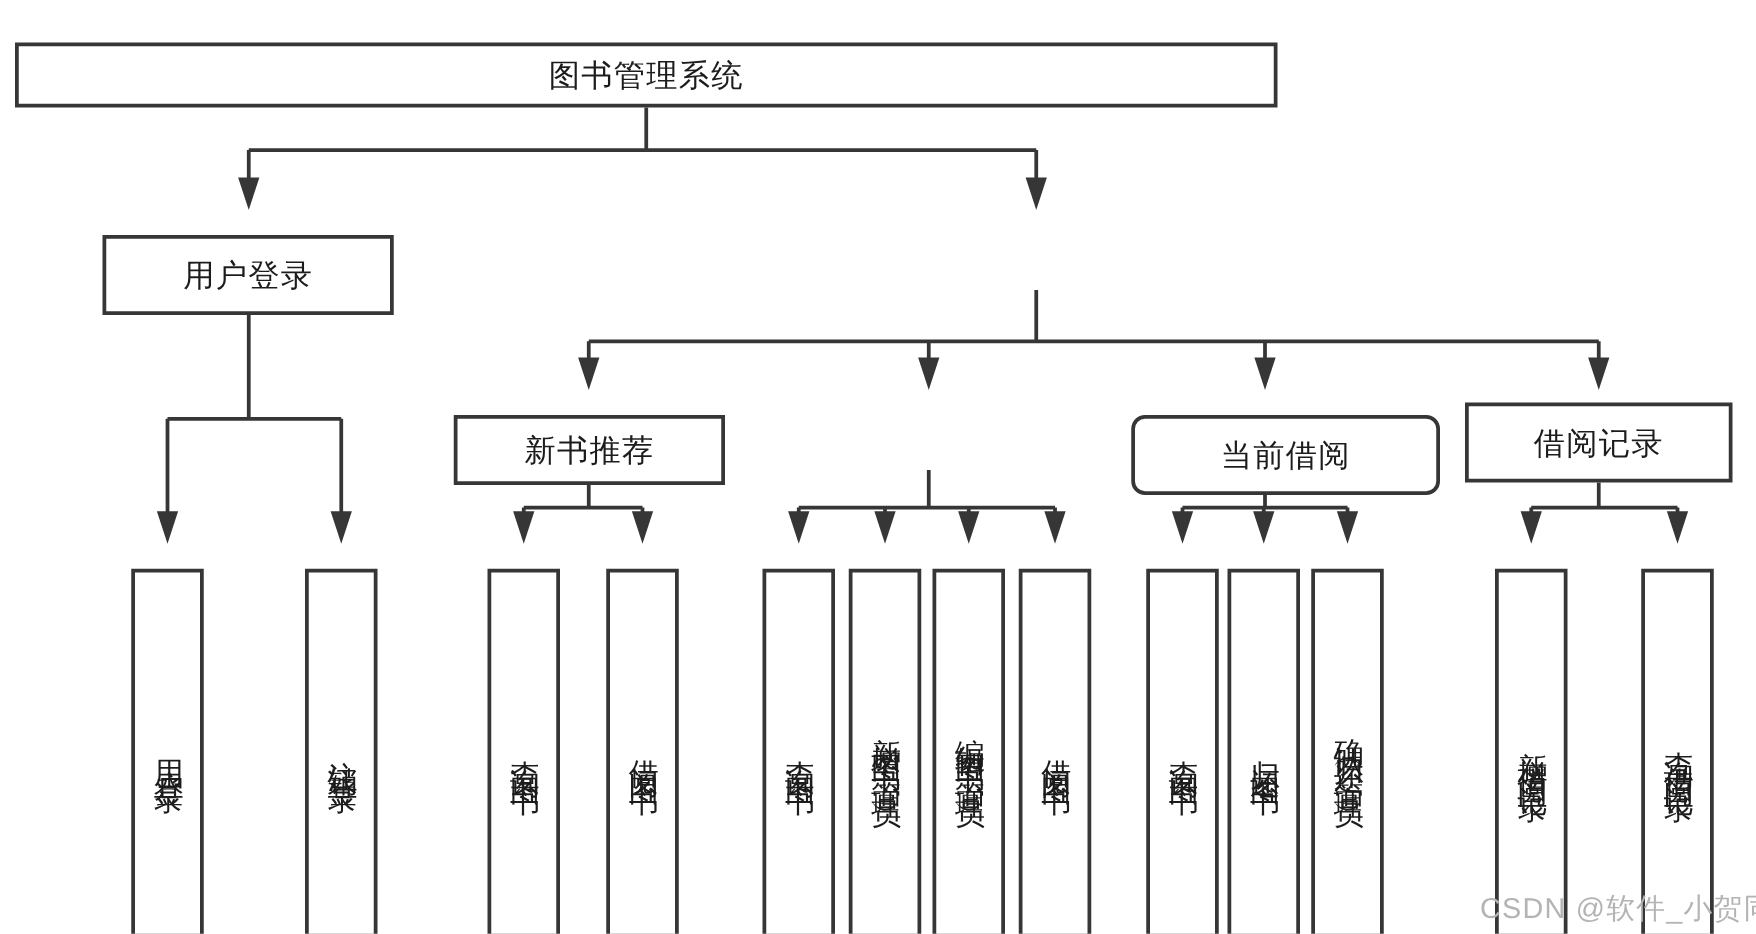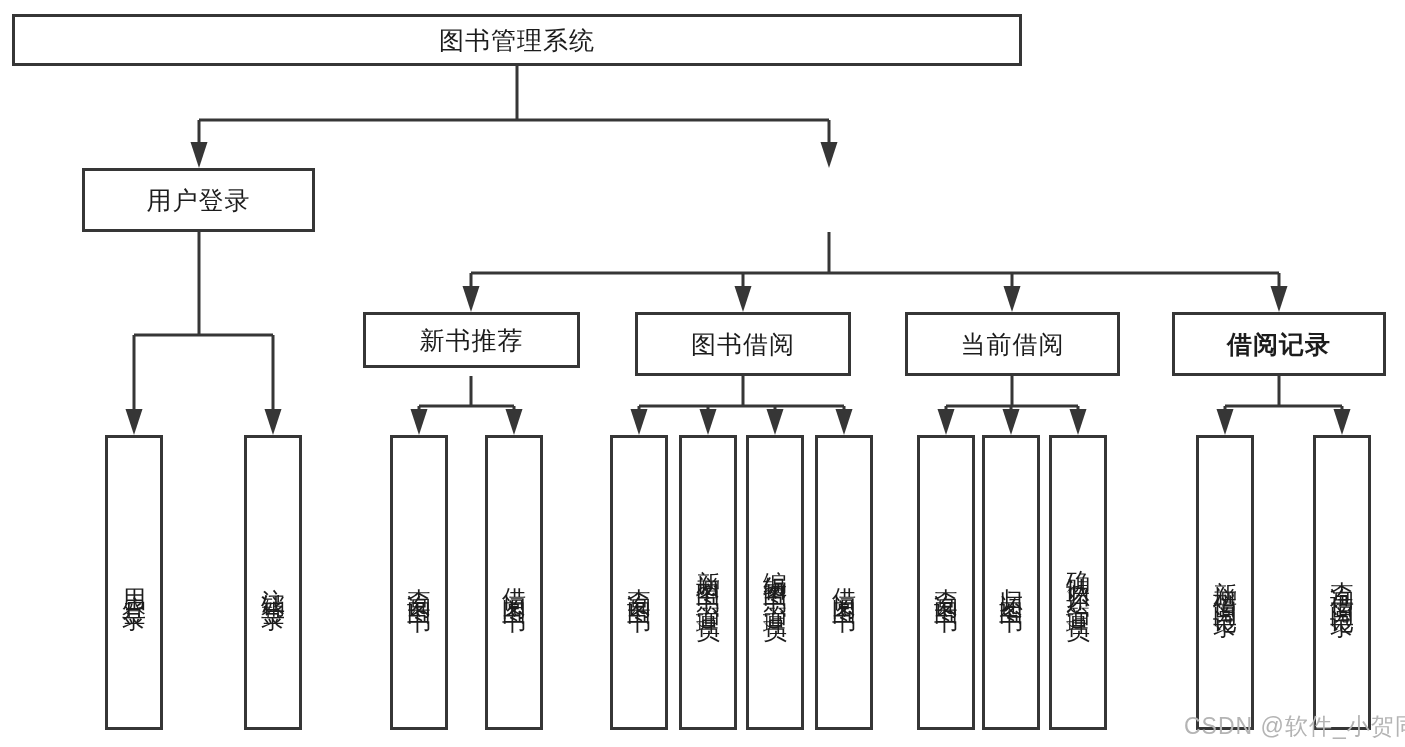--- a/index.html
+++ b/index.html
@@ -31,20 +31,21 @@
   .box {
     position: absolute;
     box-sizing: border-box;
     background: var(--box-bg, #ffffff);
     border: 3px solid var(--line, #363636);
     display: flex;
     align-items: center;
     justify-content: center;
     color: var(--text, #1c1c1c);
     z-index: 2;
+    margin-top: 20px;
   }
   .hbox { font-size: 25px; letter-spacing: 1px; }
   .vbox span {
     writing-mode: vertical-rl;
     font-size: 24px;
     letter-spacing: 7px;
     line-height: 1;
     white-space: nowrap;
   }
   .watermark {
@@ -102,27 +103,24 @@
     <span>图书管理系统</span>
   </div>
 
   <div class="box hbox" style="left:82px; top:168px; width:233px; height:64px;">
     <span>用户登录</span>
   </div>
 
   <div class="box hbox" style="left:363px; top:312px; width:217px; height:56px;">
     <span>新书推荐</span>
   </div>
-  <div class="box hbox" style="left:635px; top:312px; width:216px; height:64px;">
-    <span>图书借阅</span>
-  </div>
-  <div class="box hbox" style="left:905px; top:312px; width:215px; height:64px;">
+  <div class="box hbox" style="left:905px; top:312px; width:247px; height:64px;border-radius:11px;">
     <span>当前借阅</span>
   </div>
-  <div class="box hbox" style="left:1172px; top:312px; width:214px; height:64px;font-weight:bold;">
+  <div class="box hbox" style="left:1172px; top:302px; width:214px; height:64px;">
     <span>借阅记录</span>
   </div>
 
   <div class="box vbox" style="left:105px; top:435px; width:58px; height:295px;">
     <span>用户登录</span>
   </div>
   <div class="box vbox" style="left:244px; top:435px; width:58px; height:295px;">
     <span>注销登录</span>
   </div>
 

